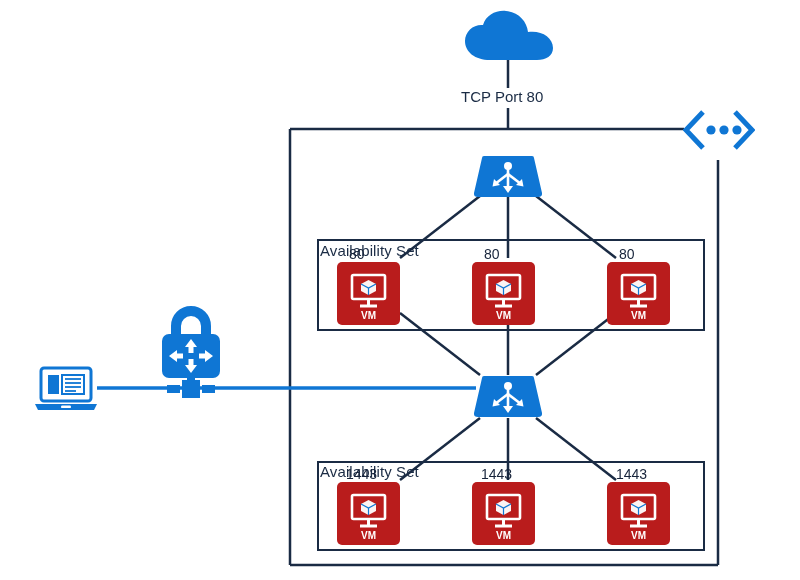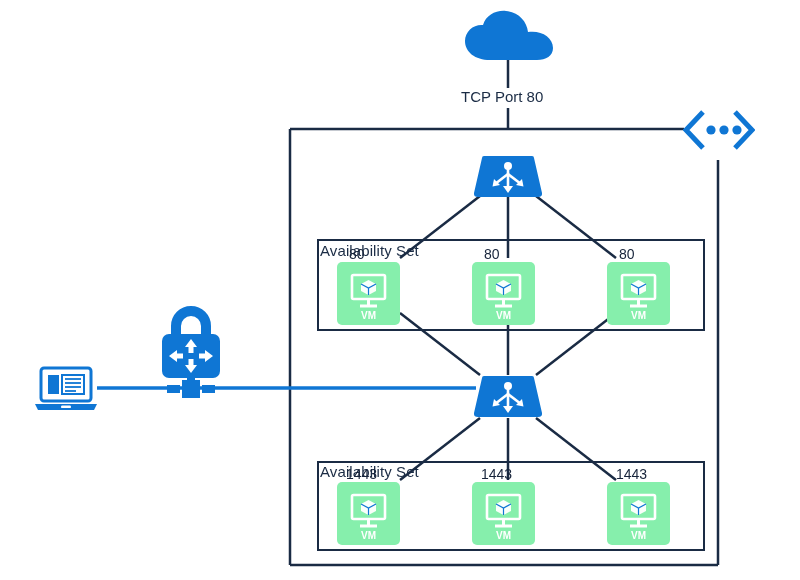--- a/index.html
+++ b/index.html
@@ -52,21 +52,21 @@
     white-space: pre;
   }
   .tier-title {
     position: absolute;
   }
   .vm-tile {
     position: absolute;
     width: 63px;
     height: 63px;
     border-radius: 5px;
-    background: #86efac;
+    background: #b91c1c;
   }
   .vm-tile svg {
     display: block;
     width: 63px;
     height: 63px;
   }
   .lb-node {
     position: absolute;
   }
   .lb-node svg { display: block; }

